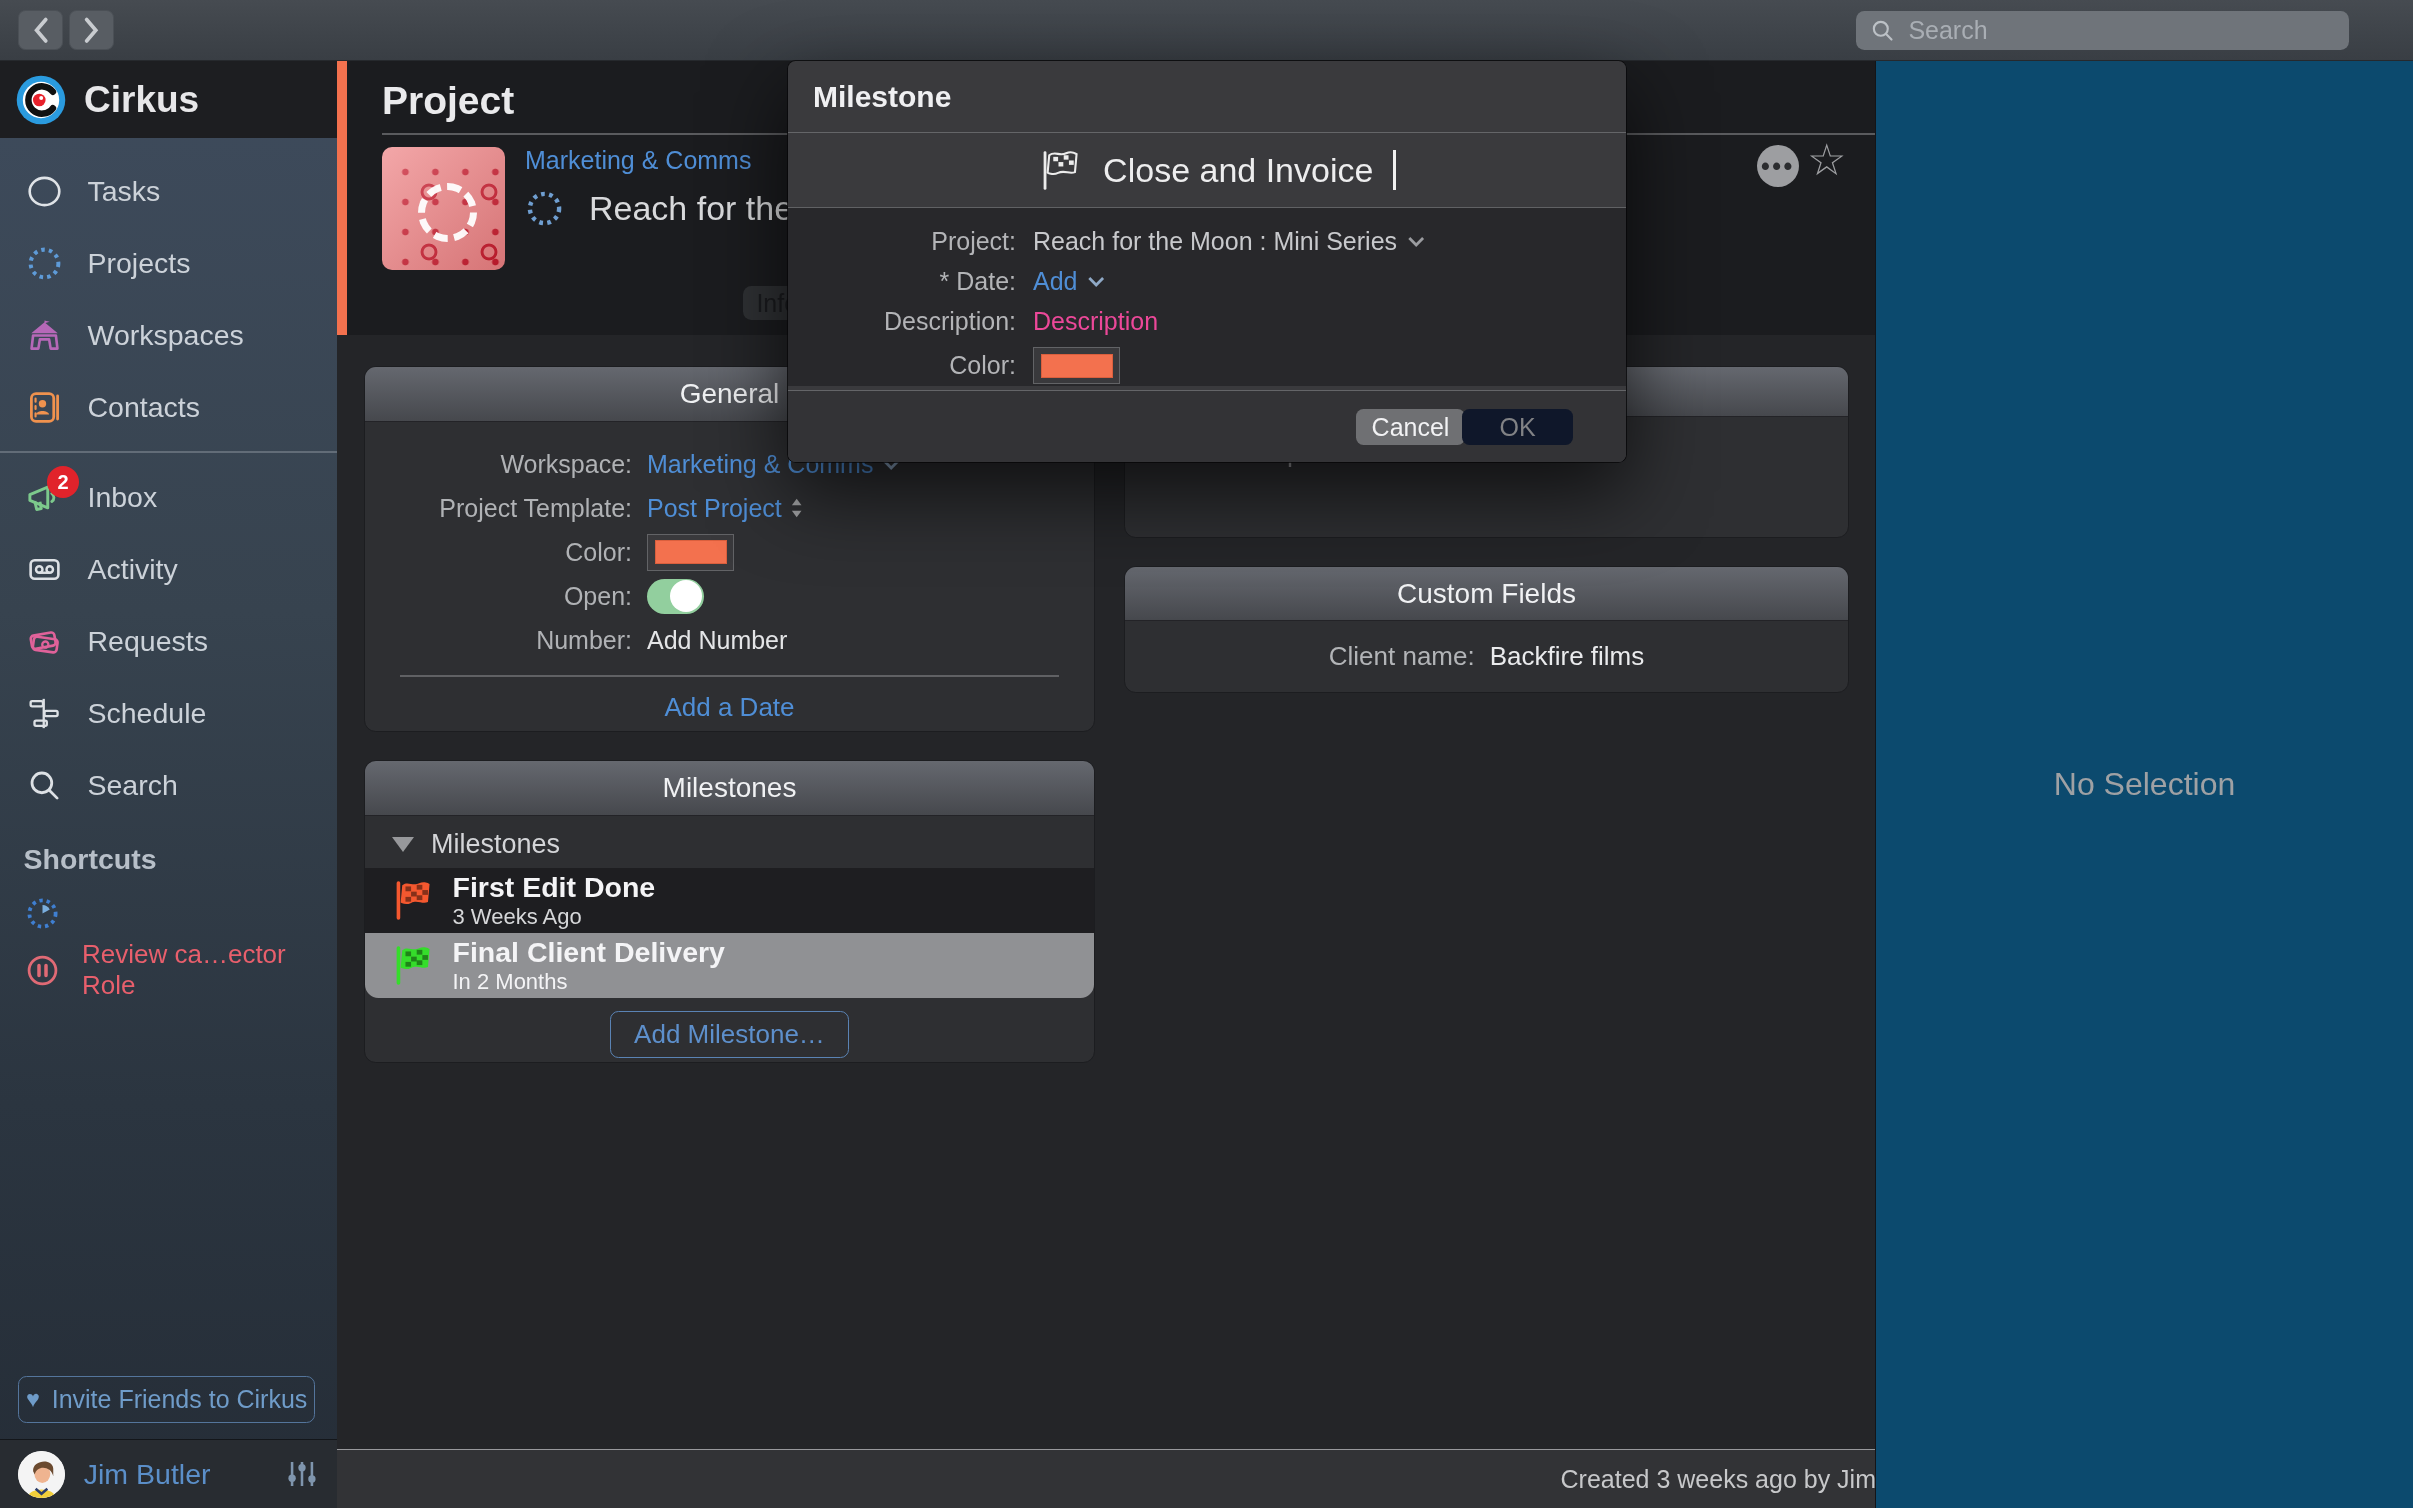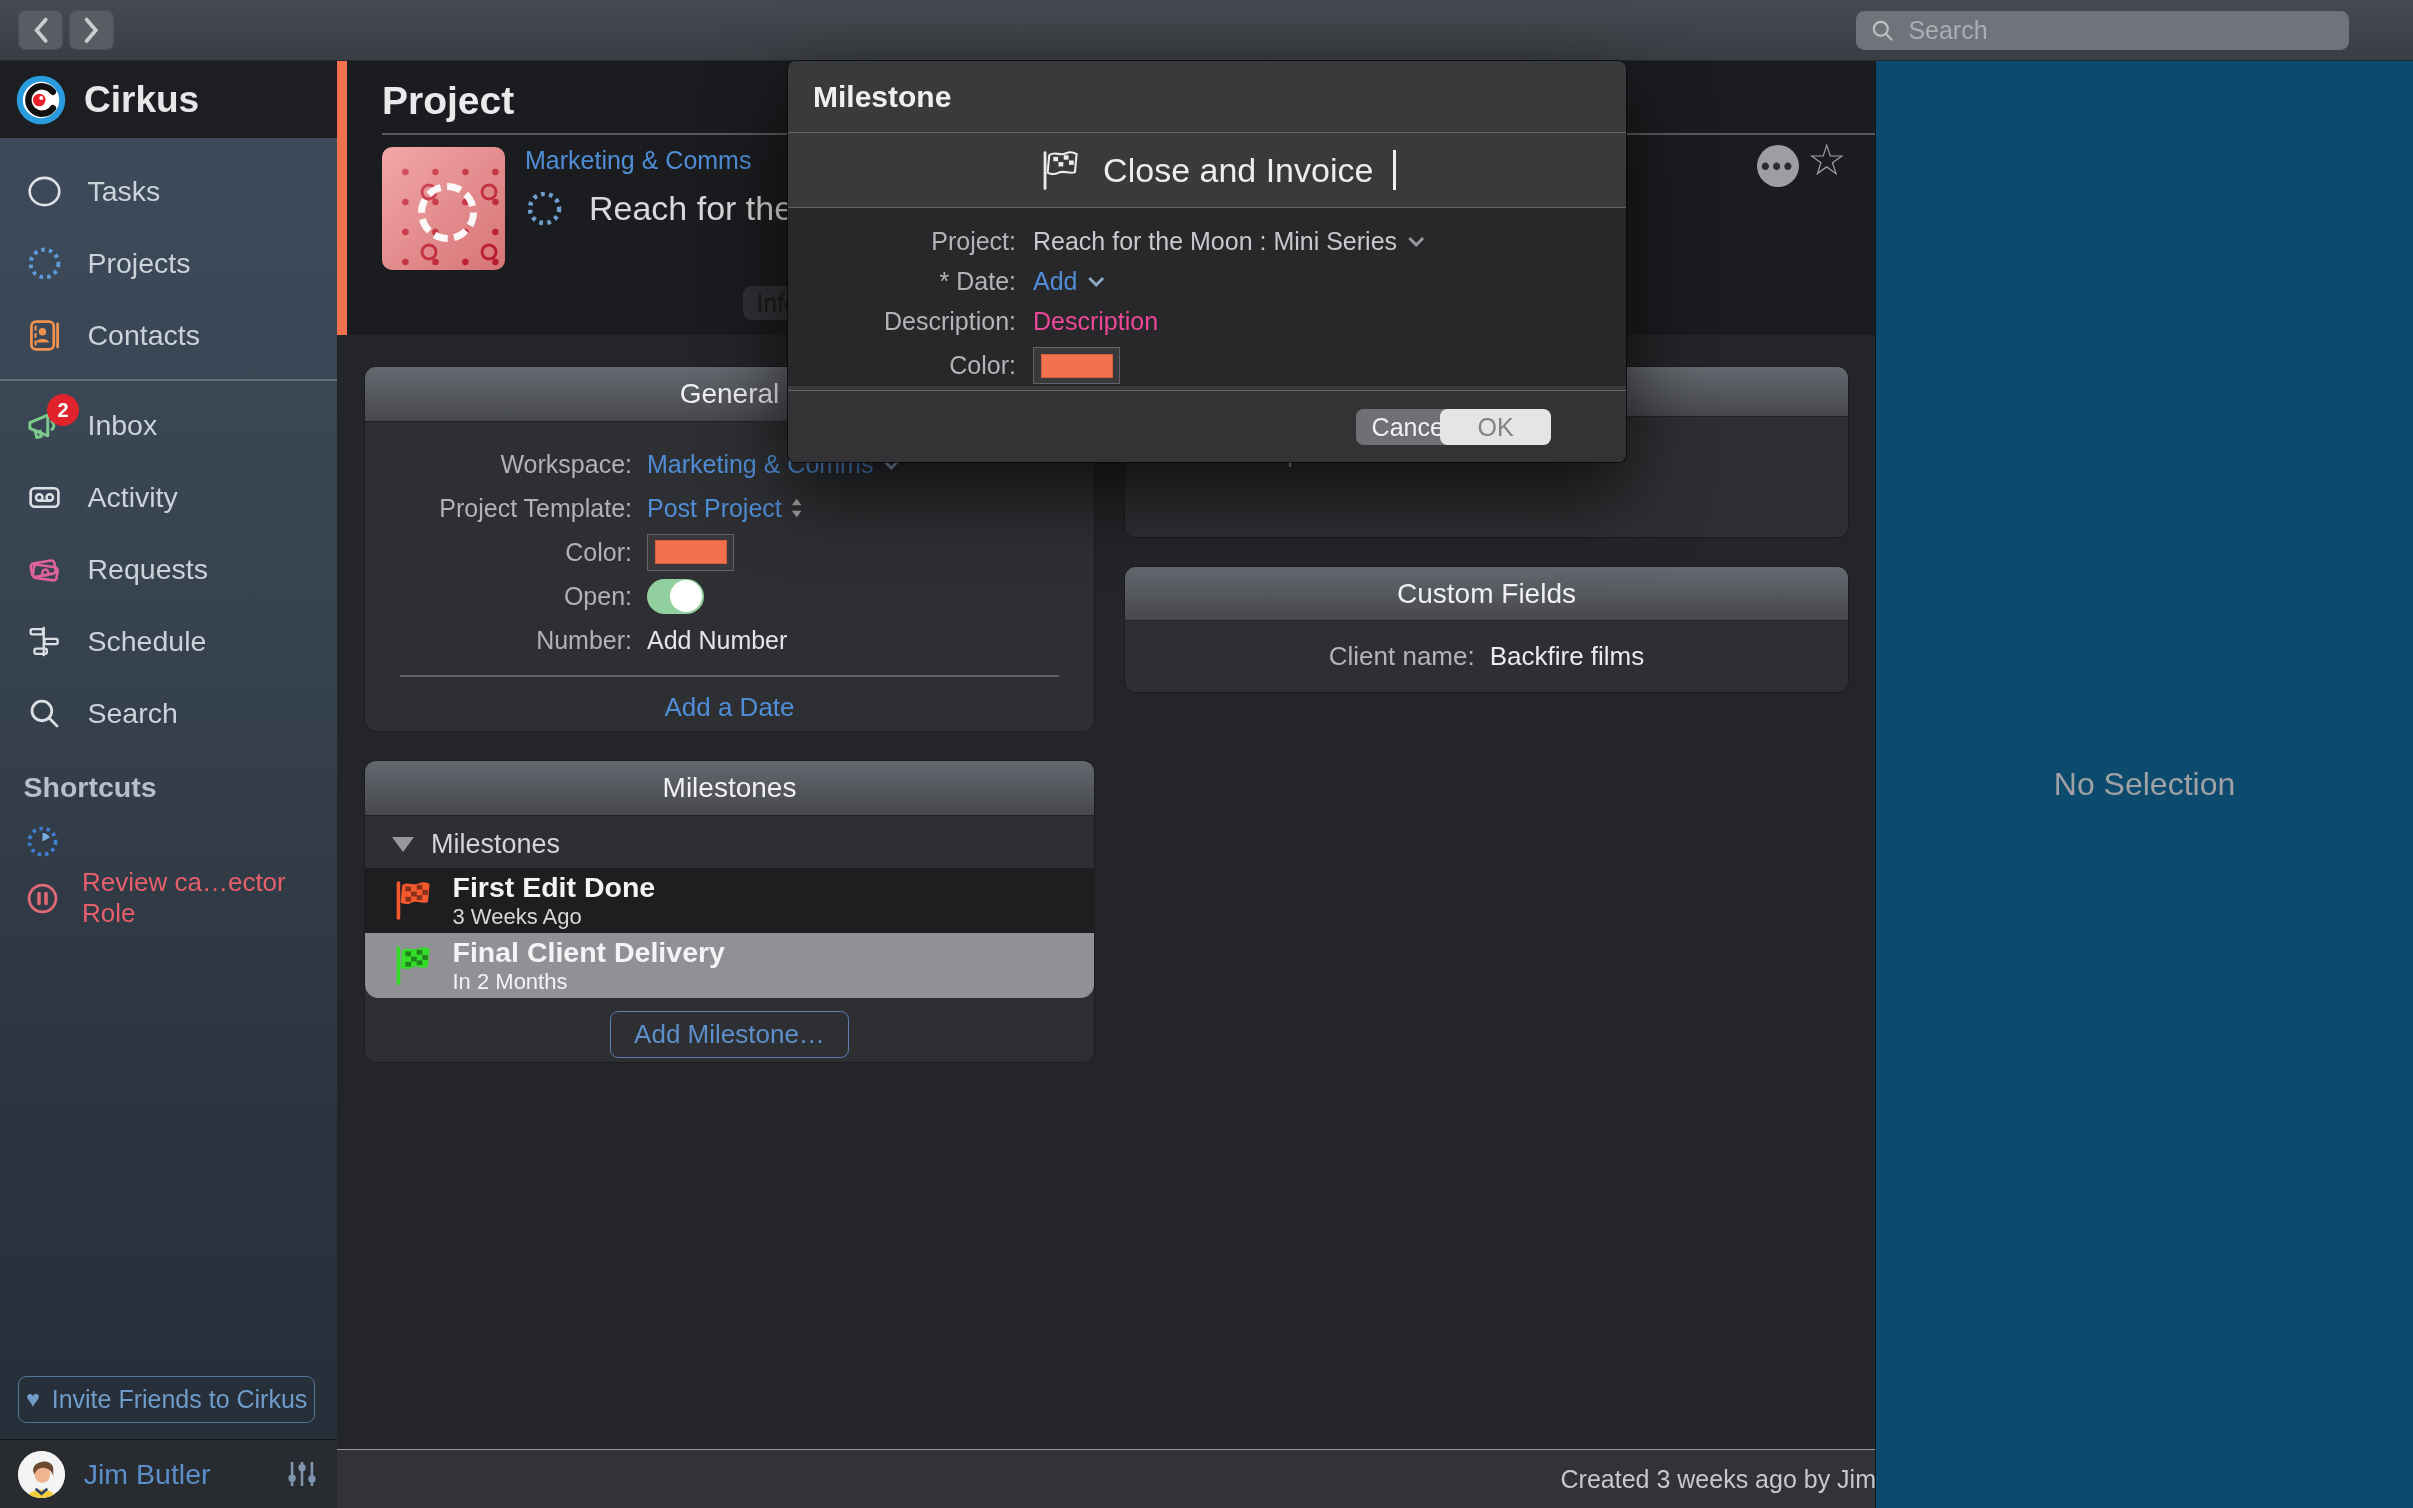--- a/index.html
+++ b/index.html
@@ -131,21 +131,21 @@
   .drow.color-row{height:49px;}
   .drow-label{width:245px;text-align:right;padding-right:17px;font-size:25px;color:#b3b4b7;flex:none;}
   .drow-val{font-size:25px;color:#c8c9cc;display:flex;align-items:center;gap:10px;}
   .drow-val.blue{color:#4f8ed6;}
   .drow-val.placeholder{color:#ec4899;}
   .dlg-footer{position:absolute;left:0;right:0;bottom:0;height:72px;background:#333336;
               border-top:1.7px solid #646568;border-radius:0 0 7.5px 7.5px;}
   .btn{position:absolute;top:18.4px;height:36px;border:none;border-radius:7.5px;font-size:25px;
        font-family:"Liberation Sans",sans-serif;display:flex;align-items:center;justify-content:center;}
   .btn-cancel{left:568px;width:109px;background:#6f7073;color:#f2f2f4;}
-  .btn-ok{left:652px;width:111px;background:#e5e5e5;color:#818285;}
+  .btn-ok{left:674px;width:111px;background:#0f172a;color:#818285;}
 
   svg{display:block;}
 </style>
 </head>
 <body>
 
 <div class="topbar">
   <div class="nav-btn back">
     <span>
       <svg width="18.4" height="28.5" viewBox="0 0 12 18">
@@ -194,20 +194,30 @@
       </span>
       <span class="nav-label">Tasks</span>
     </div>
     <div class="nav-item">
       <span class="nav-icon">
         <svg width="37" height="37" viewBox="0 0 24 24">
             <circle cx="12" cy="12" r="9" stroke="#5e9bd8" stroke-width="2.6" fill="none" stroke-dasharray="2.3 2.7"></circle>
           </svg>
       </span>
       <span class="nav-label">Projects</span>
+    </div>
+    <div class="nav-item">
+      <span class="nav-icon">
+        <svg width="37" height="37" viewBox="0 0 24 24">
+          <path d="M12 2.2 L15.4 3 L12 4 Z" fill="#b668b8"></path>
+          <path d="M12 3.4 L3.4 10.6 H20.6 Z" fill="#b668b8"></path>
+          <path d="M4.6 12 L3.6 20.5 H8 L9 14.5 H15 L16 20.5 H20.4 L19.4 12 Z" fill="none" stroke="#b668b8" stroke-width="1.7" stroke-linejoin="round"></path>
+        </svg>
+      </span>
+      <span class="nav-label">Workspaces</span>
     </div>
     <div class="nav-item">
       <span class="nav-icon">
         <svg width="37" height="37" viewBox="0 0 24 24">
           <rect x="3.5" y="3" width="14.5" height="18" rx="3" stroke="#f0924e" stroke-width="1.8" fill="none"></rect>
           <path d="M20.5 4.5 V19.5" stroke="#f0924e" stroke-width="1.8" stroke-linecap="round"></path>
           <circle cx="10.7" cy="9.6" r="2.4" fill="#f0924e"></circle>
           <path d="M6.4 16.6 C6.9 13.4 14.5 13.4 15 16.6 Z" fill="#f0924e"></path>
           <path d="M6.2 6.2 V8.2 M6.2 11 V13 M6.2 15.8 V17.8" stroke="#f0924e" stroke-width="1.4" stroke-linecap="round"></path>
         </svg>

